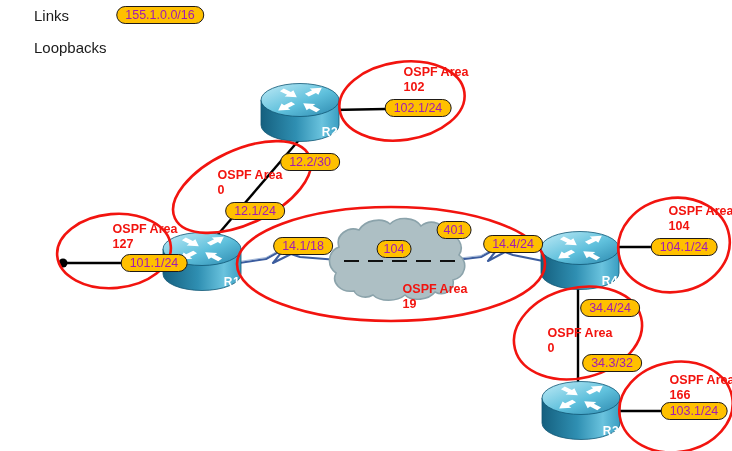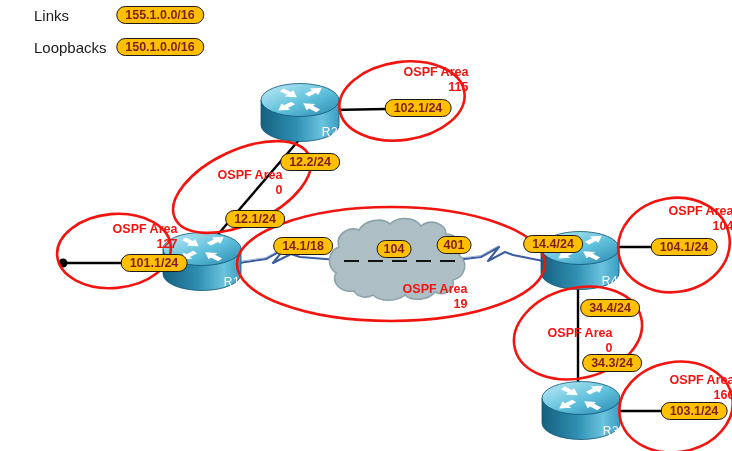--- a/index.html
+++ b/index.html
@@ -7,32 +7,32 @@
     position:relative;width:732px;height:451px;background:#ffffff;
     font-family:"Liberation Sans",sans-serif;overflow:hidden;
   }
   .stage svg{position:absolute;left:0;top:0;}
   .overlay{position:absolute;left:0;top:0;width:100%;height:100%;margin-left:29px;}
   .badge{
     position:absolute;transform:translate(-50%,-50%);
     background:var(--badge-fill,#ffc000);
     border:1.8px solid var(--badge-border,#1f1a17);
     border-radius:11px;padding:1px 8px;
-    font-size:12.5px;font-weight:700;color:#7f1d1d;
+    font-size:12.5px;font-weight:400;color:#a21caf;
     line-height:14px;white-space:nowrap;box-sizing:border-box;
   }
   .badge.sm{padding:1px 6px;}
   .area-label{
     position:absolute;transform:translate(-50%,-50%);
     color:var(--area-red,#ee1c25);font-size:12.5px;font-weight:600;
-    text-align:right;line-height:14.5px;white-space:nowrap;
+    text-align:left;line-height:14.5px;white-space:nowrap;
   }
   .router-label{
     position:absolute;transform:translate(-50%,-50%);
-    color:#ffffff;font-size:12px;font-weight:400;letter-spacing:0.5px;
+    color:#ffffff;font-size:12px;font-weight:700;letter-spacing:0.5px;
   }
   .legend-label{
     position:absolute;transform:translate(0,-50%);
     font-size:15px;color:#1a1a1a;
   }
   .area-ellipse{fill:none;stroke:var(--area-red,#f00);stroke-width:2.6px;}
   .blk{stroke:var(--link-line,#000);stroke-width:2.4px;fill:none;}
   .wan{stroke:var(--wan-line,#3c5d9f);stroke-width:2.1px;fill:none;stroke-linejoin:round;}
   .wan-hi{stroke:#8da7cf;stroke-width:0.8px;fill:none;}
   .dash{stroke:#111;stroke-width:1.9px;stroke-dasharray:15 9;fill:none;}
@@ -114,43 +114,42 @@
     <ellipse class="area-ellipse" cx="674" cy="245" rx="56" ry="47" transform="rotate(-10 674 245)"></ellipse>
     <ellipse class="area-ellipse" cx="578" cy="333" rx="65" ry="45" transform="rotate(-14 578 333)"></ellipse>
     <ellipse class="area-ellipse" cx="676" cy="407" rx="57" ry="45" transform="rotate(-10 676 407)"></ellipse>
   </svg>
 
   <div class="overlay">
 
     <div class="legend-label" style="left:5px;top:15px">Links</div>
     <div class="badge" style="left:131px;top:15px">155.1.0.0/16</div>
     <div class="legend-label" style="left:5px;top:47px">Loopbacks</div>
-    <div class="badge" style="left:131px;top:47px">150.1.0.0/16</div>
 
     <div class="router-label" style="left:301px;top:132px">R2</div>
     <div class="router-label" style="left:203px;top:282px">R1</div>
     <div class="router-label" style="left:581px;top:281px">R4</div>
     <div class="router-label" style="left:582px;top:431px">R3</div>
 
     <div class="badge" style="left:389px;top:108px">102.1/24</div>
-    <div class="badge" style="left:281px;top:162px">12.2/24</div>
-    <div class="badge" style="left:226px;top:219px">12.1/24</div>
+    <div class="badge" style="left:281px;top:162px">12.2/30</div>
+    <div class="badge" style="left:226px;top:211px">12.1/24</div>
     <div class="badge" style="left:125px;top:263px">101.1/24</div>
     <div class="badge" style="left:274px;top:246px">14.1/18</div>
     <div class="badge sm" style="left:365px;top:249px">104</div>
-    <div class="badge sm" style="left:425px;top:245px">401</div>
-    <div class="badge" style="left:524px;top:244px">14.4/24</div>
+    <div class="badge sm" style="left:425px;top:230px">401</div>
+    <div class="badge" style="left:484px;top:244px">14.4/24</div>
     <div class="badge" style="left:655px;top:247px">104.1/24</div>
     <div class="badge" style="left:581px;top:308px">34.4/24</div>
-    <div class="badge" style="left:583px;top:363px">34.3/24</div>
+    <div class="badge" style="left:583px;top:363px">34.3/32</div>
     <div class="badge" style="left:665px;top:411px">103.1/24</div>
 
     <div class="area-label" style="left:407px;top:79px">
       <div>OSPF Area</div>
-      <div>115</div>
+      <div>102</div>
     </div>
     <div class="area-label" style="left:221px;top:182px">
       <div>OSPF Area</div>
       <div>0</div>
     </div>
     <div class="area-label" style="left:116px;top:236px">
       <div>OSPF Area</div>
       <div>127</div>
     </div>
     <div class="area-label" style="left:406px;top:296px">

